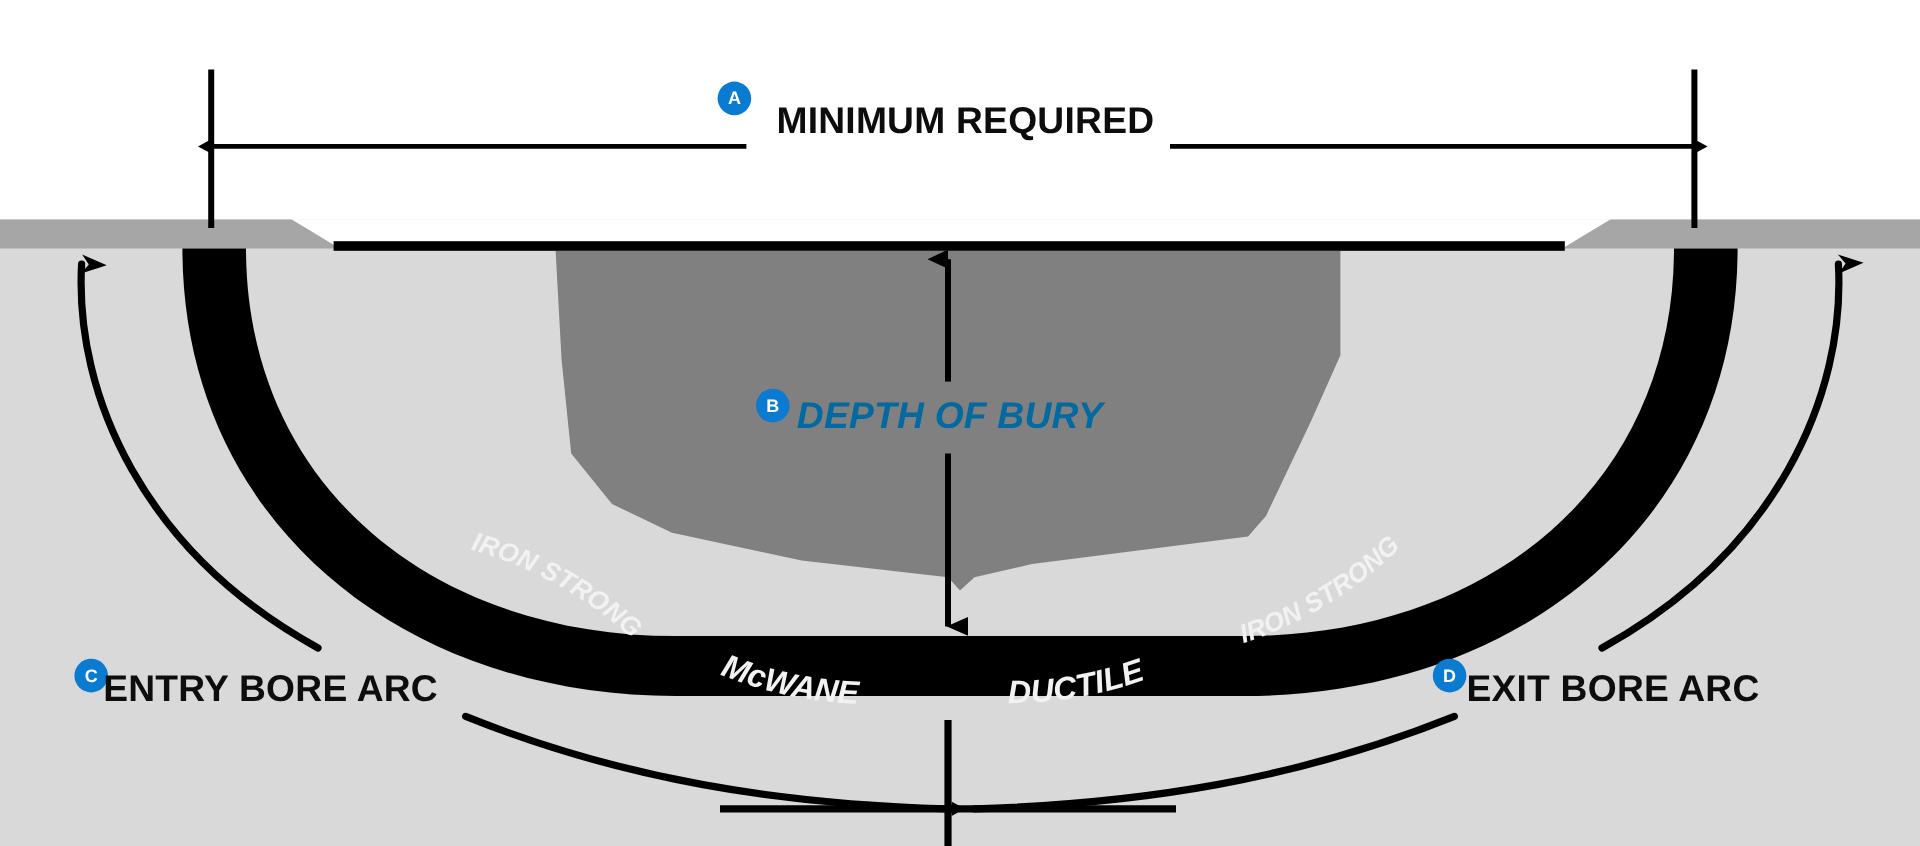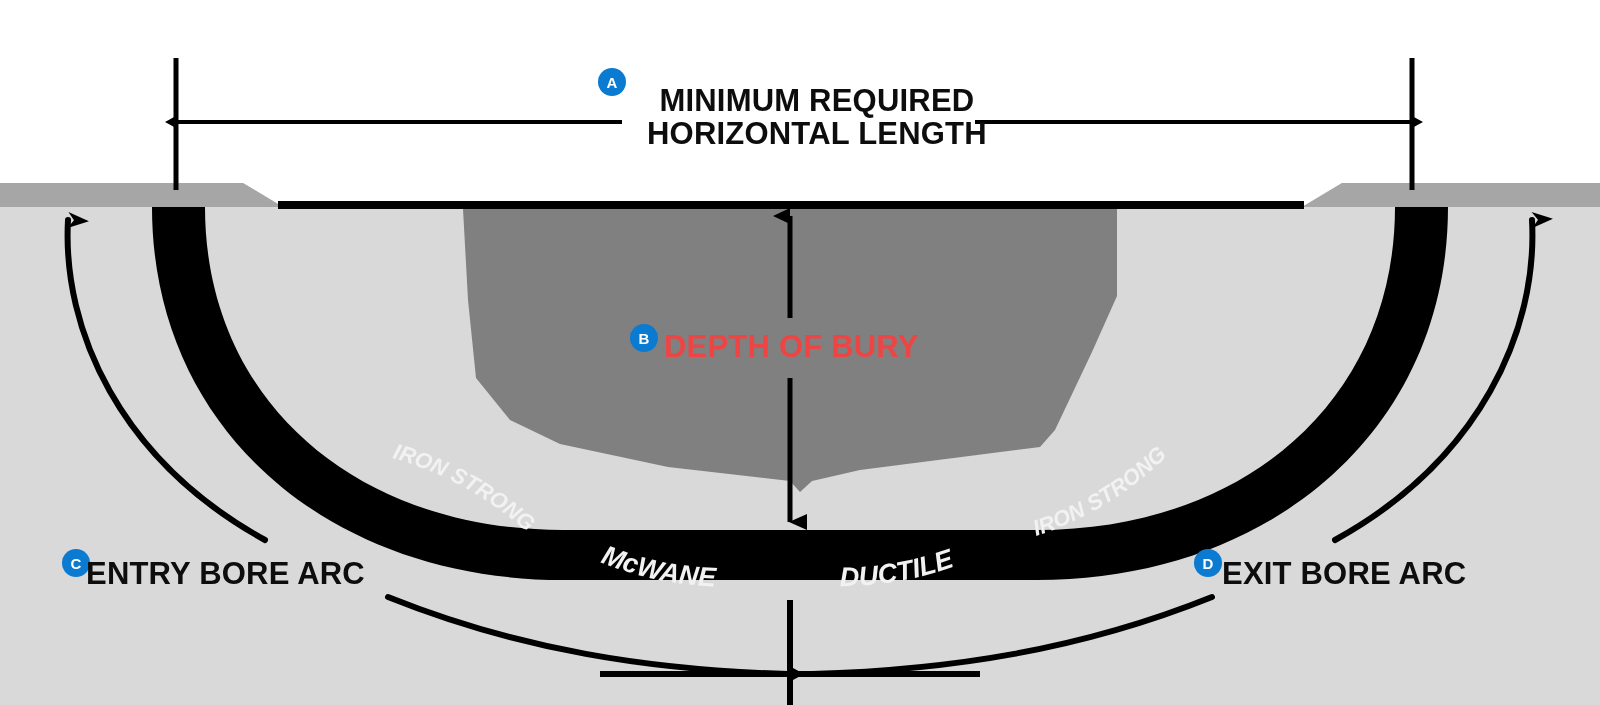--- a/index.html
+++ b/index.html
@@ -220,22 +220,21 @@
   </div>
   <div class="badge" id="badge-c" style="background: rgb(11, 122, 209); color: rgb(255, 255, 255);">
     <span>C</span>
   </div>
   <div class="badge" id="badge-d" style="background: rgb(11, 122, 209); color: rgb(255, 255, 255);">
     <span>D</span>
   </div>
 
   <div class="dim-label" id="label-a" style="color: rgb(13, 13, 13);">
     <div>MINIMUM REQUIRED</div>
-    <div>HORIZONTAL LENGTH</div>
-  </div>
-
-  <div class="dim-label" id="label-b" style="color: #ef4444;">DEPTH OF BURY</div>
+  </div>
+
+  <div class="dim-label" id="label-b" style="color: #0369a1; font-style: italic;">DEPTH OF BURY</div>
 
   <div class="dim-label" id="label-d" style="color: rgb(13, 13, 13);">EXIT BORE ARC</div>
 
   <div class="dim-label" id="label-c" style="color: rgb(13, 13, 13);">ENTRY BORE ARC</div>
 
 </div>
 
 </body></html>

